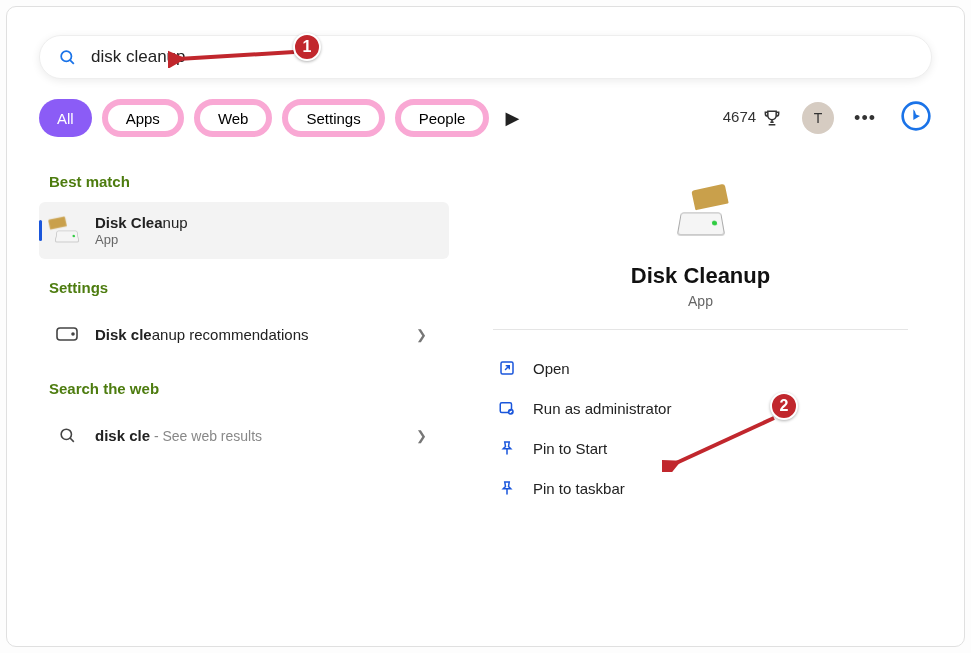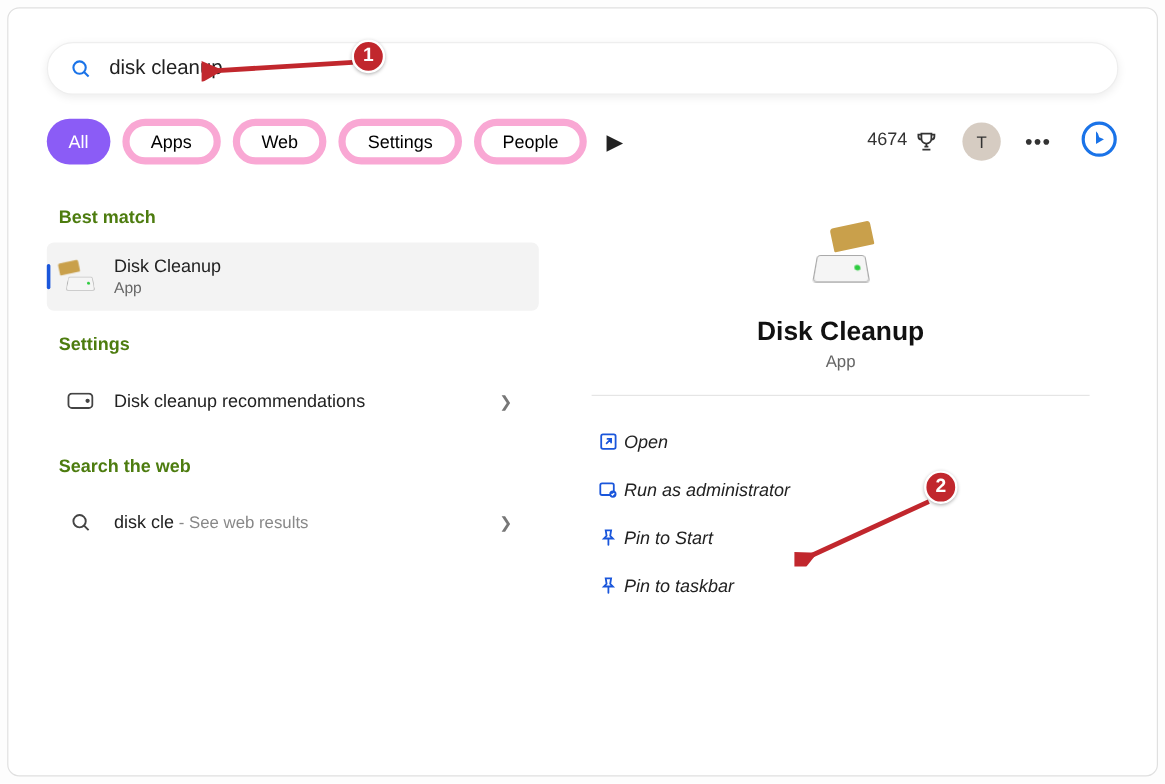--- a/index.html
+++ b/index.html
@@ -29,33 +29,33 @@
     .right-col { flex: 1; background: #fff; border-radius: 8px; padding: 28px 0 40px 0; }
     
     .section-hdr { font-size: 15px; font-weight: 600; color: #4d7c0f; padding: 20px 10px 12px 10px; }
     
     .result-item { display: flex; align-items: center; gap: 14px; padding: 12px 14px; border-radius: 6px; cursor: pointer; position: relative; }
     .result-item.selected { background: #f3f3f3; }
     .result-item.selected::before { content: ''; position: absolute; left: 0; top: 18px; bottom: 18px; width: 3px; background: #1a56db; border-radius: 2px; }
     .result-icon { width: 28px; height: 28px; display: flex; align-items: center; justify-content: center; flex-shrink: 0; color: #555; }
     .result-text { display: flex; flex-direction: column; }
     .result-title { font-size: 15px; color: #222; }
-    .result-title .bold { font-weight: 400; }
+    .result-title .bold { font-weight: 700; }
     .result-sub { font-size: 13px; color: #666; margin-top: 1px; }
     .result-hint { font-size: 14px; color: #888; }
     .chevron { margin-left: auto; color: #777; font-size: 13px; padding-right: 8px; }
     
     .preview-hdr { text-align: center; padding-bottom: 20px; }
     .preview-icon-big { width: 64px; height: 64px; margin: 0 auto 18px auto; display: flex; align-items: center; justify-content: center; }
     .preview-title { font-size: 22px; font-weight: 600; color: #111; }
     .preview-sub { font-size: 14px; color: #666; margin-top: 4px; }
     .divider { border: none; border-top: 1px solid #e5e5e5; margin: 0 24px; }
     
     .action-list { padding: 18px 14px 0 22px; }
-    .action { display: flex; align-items: center; gap: 3px; padding: 10px 6px; font-size: 15px; color: #222; cursor: pointer; border-radius: 4px; font-style: italic; }
+    .action { display: flex; align-items: center; gap: 16px; padding: 10px 6px; font-size: 15px; color: #222; cursor: pointer; border-radius: 4px; }
     .action-icon { width: 20px; height: 20px; display: flex; align-items: center; justify-content: center; color: #1a56db; flex-shrink: 0; }
     
     
     .anno-badge { position: absolute; width: 28px; height: 28px; border-radius: 50%; background: #c1272d; color: #fff; font-weight: 700; font-size: 16px; display: flex; align-items: center; justify-content: center; border: 2px solid #fff; box-shadow: 0 1px 3px rgba(0,0,0,0.3); z-index: 50; }
     .anno-arrow { position: absolute; z-index: 49; }
     
     
     .disk-graphic { position: relative; width: 56px; height: 44px; }
     .disk-base { position: absolute; left: 6px; bottom: 0; width: 44px; height: 24px; background: #f5f5f5; border: 1px solid #aaa; border-radius: 3px; transform: perspective(40px) rotateX(18deg); }
     .disk-base::after { content: ''; position: absolute; right: 5px; top: 50%; width: 5px; height: 5px; background: #2ecc40; border-radius: 50%; transform: translateY(-50%); }

